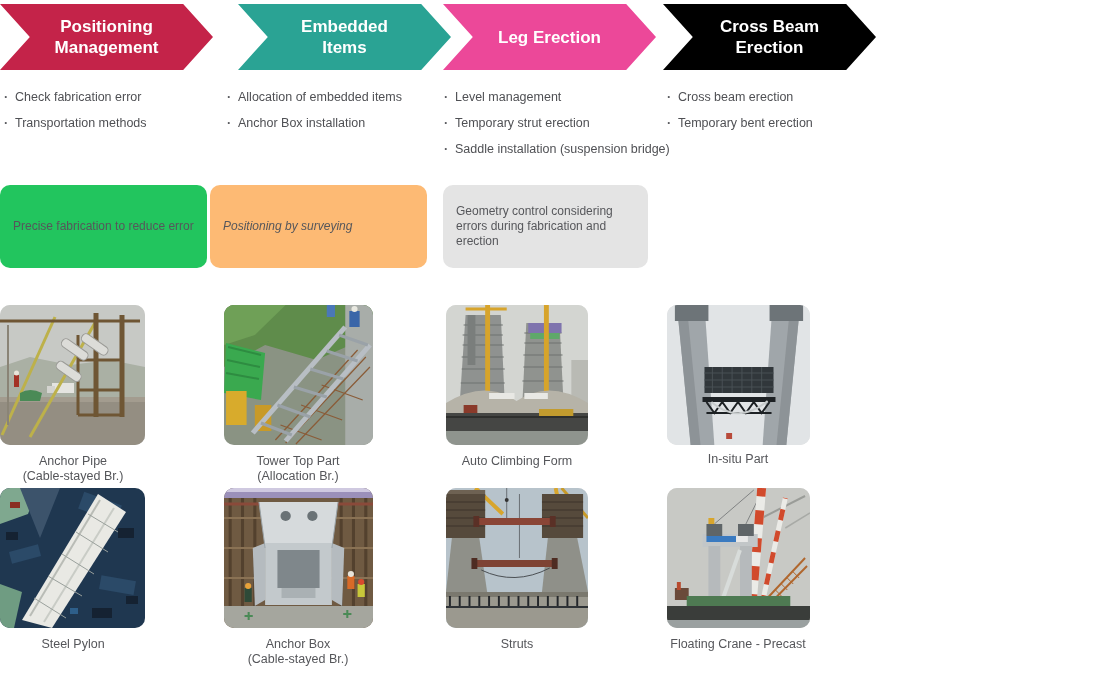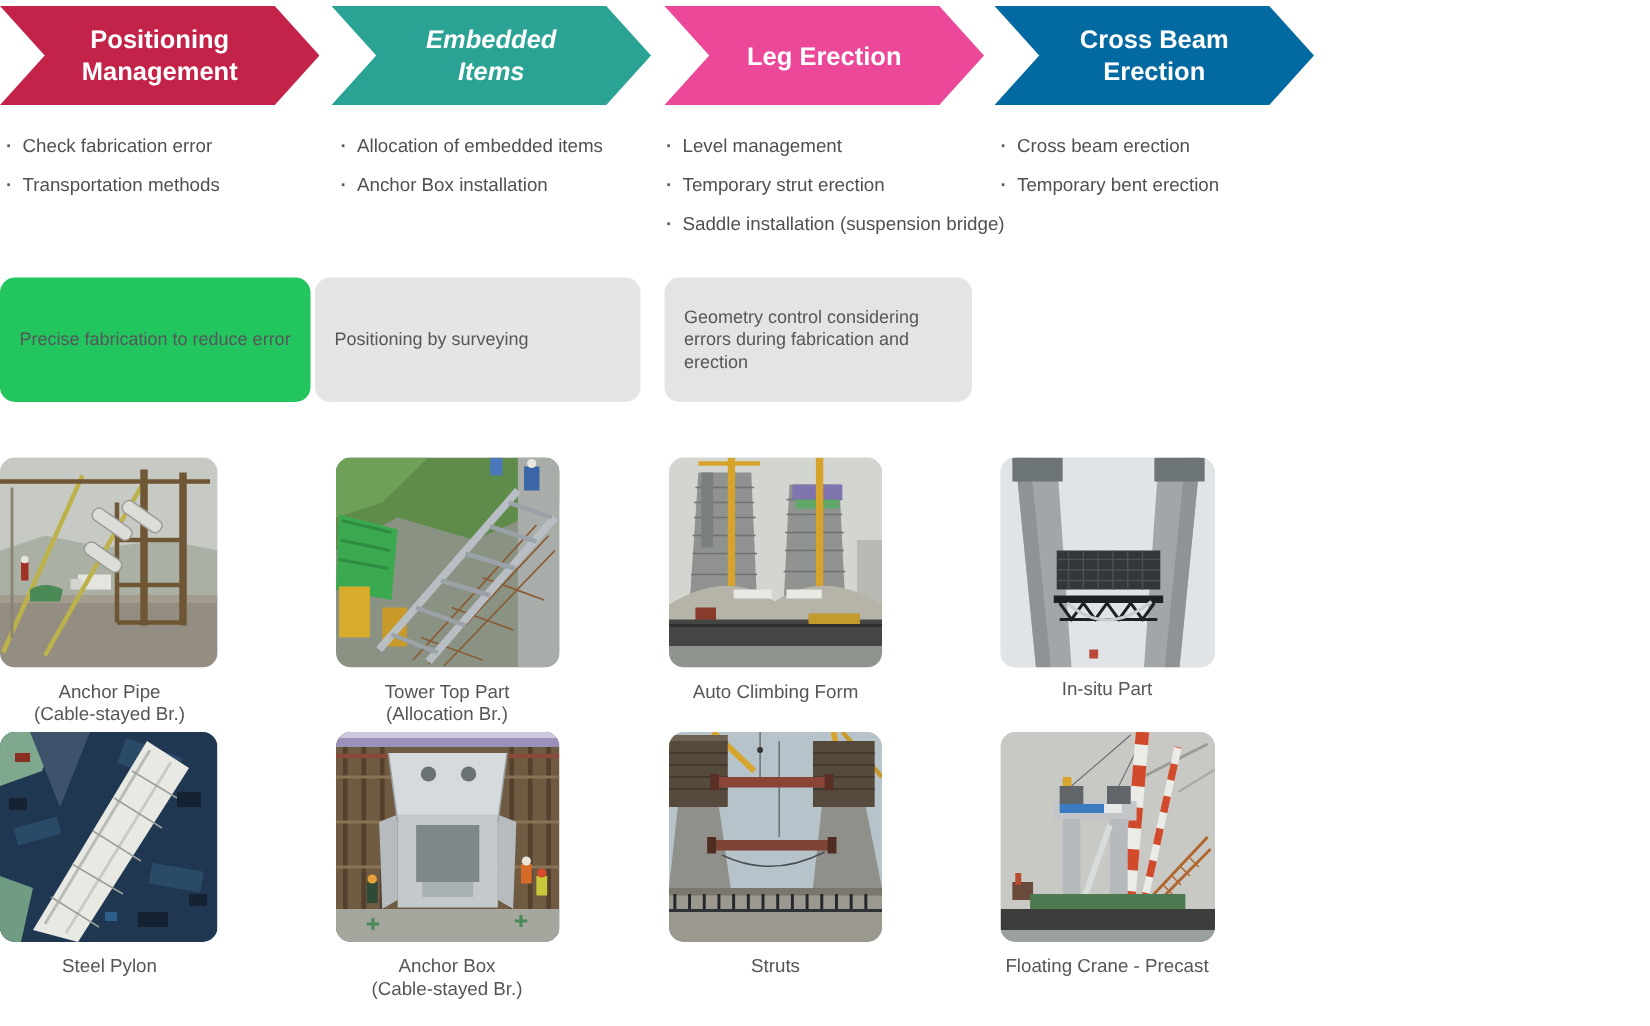--- a/index.html
+++ b/index.html
@@ -37,33 +37,33 @@
 <body>
 
 <div class="canvas">
 
   <div class="arrow" style="left: 0px; background: rgb(196, 35, 73);">
     <div class="arrow-label">
       <span>Positioning</span>
         <span>Management</span>
     </div>
   </div>
-  <div class="arrow" style="left: 221px; background: rgb(42, 163, 148); font-style: italic;">
+  <div class="arrow" style="left: 238px; background: rgb(42, 163, 148);">
     <div class="arrow-label">
       <span>Embedded</span>
         <span>Items</span>
     </div>
   </div>
   <div class="arrow" style="left: 443px; background: #ec4899;">
     <div class="arrow-label">
       <span>Leg Erection</span>
         <span></span>
     </div>
   </div>
-  <div class="arrow" style="left: 663px; background: #0369a1;">
+  <div class="arrow" style="left: 663px; background: #000000;">
     <div class="arrow-label">
       <span>Cross Beam</span>
         <span>Erection</span>
     </div>
   </div>
 
   <ul class="bullets" style="left:3px">
     <li>Check fabrication error</li>
     <li>Transportation methods</li>
   </ul>
@@ -77,21 +77,21 @@
     <li>Saddle installation (suspension bridge)</li>
   </ul>
   <ul class="bullets" style="left:666px">
     <li>Cross beam erection</li>
     <li>Temporary bent erection</li>
   </ul>
 
   <div class="note" style="left: 0px; width: 207px; background: #22c55e;">
       <span>Precise fabrication to reduce error</span>
     </div>
-  <div class="note" style="left: 210px; width: 217px; background: #e5e5e5;">
+  <div class="note" style="left: 210px; width: 217px; background: #fdba74; font-style: italic;">
       <span>Positioning by surveying</span>
     </div>
   <div class="note" style="left: 443px; width: 205px; background: rgb(228, 228, 228);">
       <span>Geometry control considering errors during fabrication and erection</span>
     </div>
 
   <div class="photo" style="left:0px;top:305px;width:145px">
     <svg viewBox="0 0 145 140" preserveAspectRatio="none">
       <rect width="145" height="140" fill="#c7c9c5"></rect>
       <path d="M0 62 L30 52 70 60 110 55 145 62 145 95 0 95 Z" fill="#aab0a4"></path>

